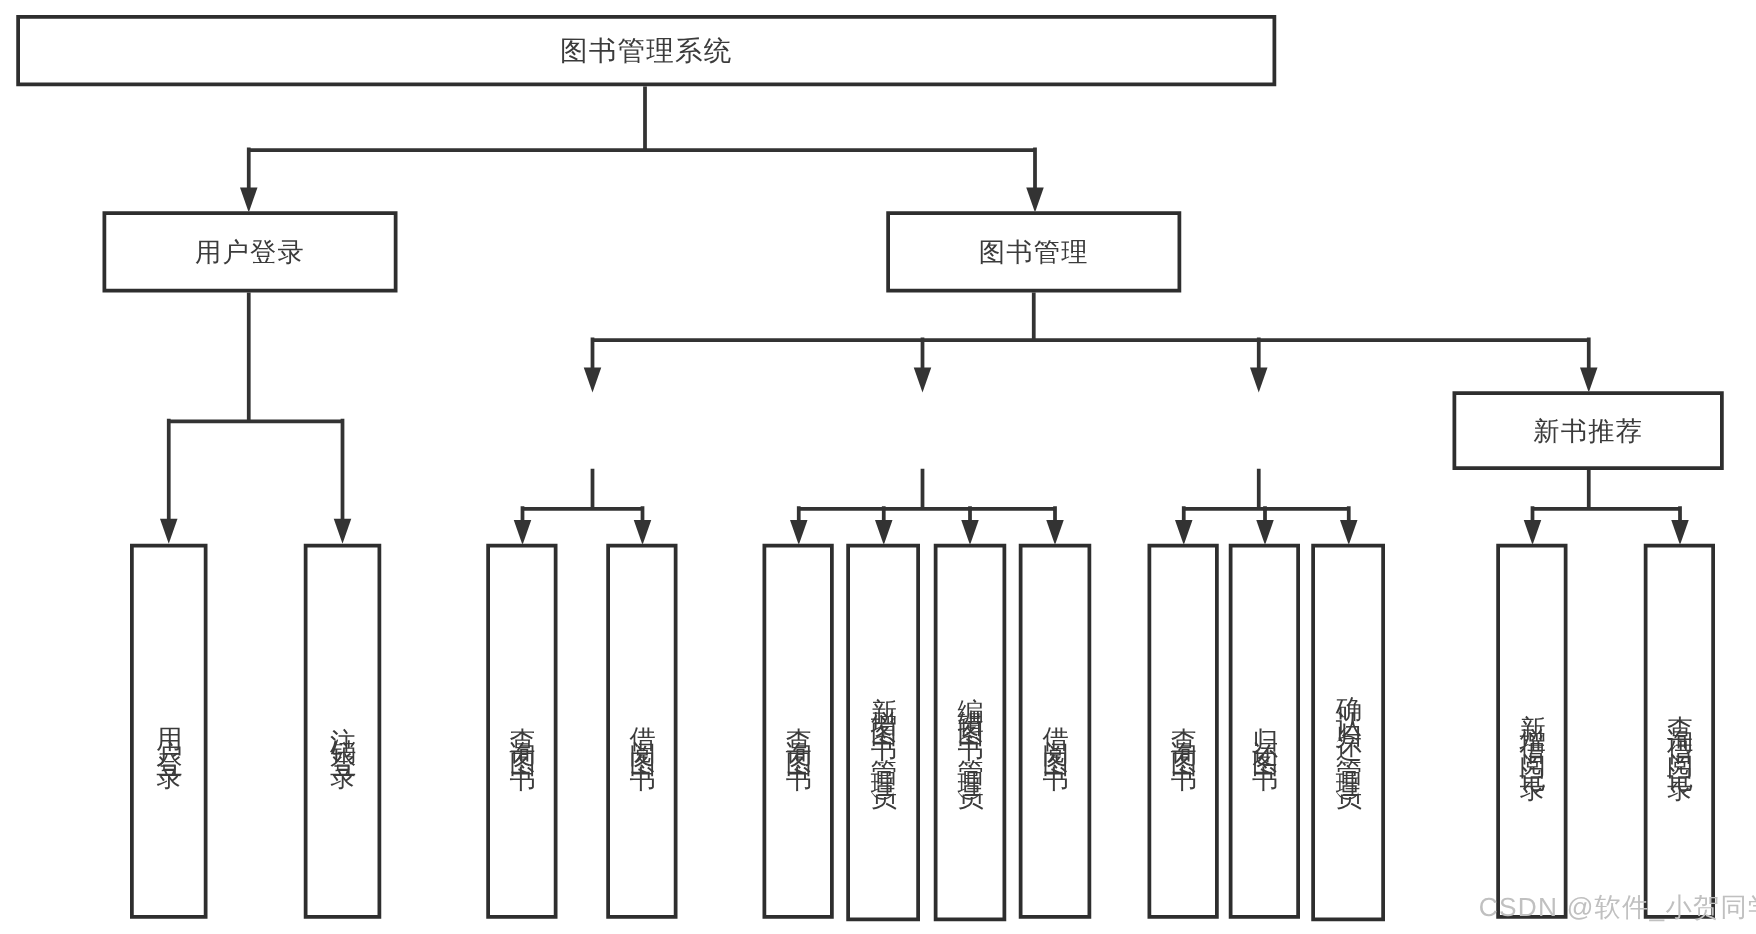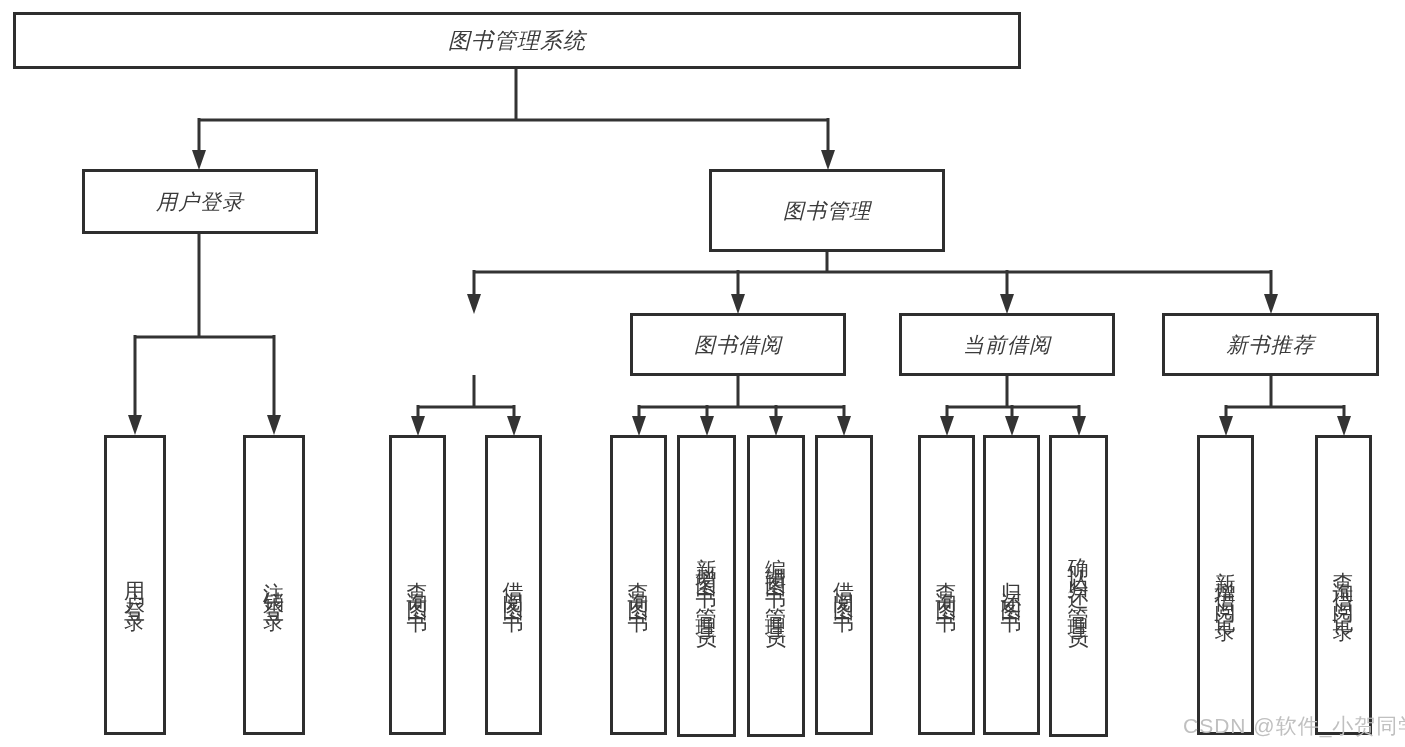--- a/index.html
+++ b/index.html
@@ -24,21 +24,20 @@
     display: flex;
     align-items: center;
     justify-content: center;
     color: #3b3b3b;
   }
   .hlabel {
     font-size: 21px;
     letter-spacing: 1px;
     white-space: nowrap;
     color: #3b3b3b;
-    font-style: italic;
   }
   .root-box .hlabel { font-size: 22px; }
   .vbox span {
     writing-mode: vertical-lr;
     text-orientation: mixed;
     font-size: 21px;
     letter-spacing: 10px;
     line-height: 1.1;
     white-space: nowrap;
     color: #3b3b3b;
@@ -105,30 +104,24 @@
     </g>
   </svg>
 
   <div class="box root-box" style="left:13px; top:12px; width:1008px; height:57px;">
     <span class="hlabel">图书管理系统</span>
   </div>
 
   <div class="box" style="left:82px; top:169px; width:236px; height:65px;">
     <span class="hlabel">用户登录</span>
   </div>
-  <div class="box" style="left:709px; top:169px; width:236px; height:83px;">
+  <div class="box" style="left:709px; top:169px; width:236px; height:65px;">
     <span class="hlabel">图书管理</span>
   </div>
 
-  <div class="box" style="left:630px; top:313px; width:216px; height:63px;">
-    <span class="hlabel">图书借阅</span>
-  </div>
-  <div class="box" style="left:899px; top:313px; width:216px; height:63px;">
-    <span class="hlabel">当前借阅</span>
-  </div>
   <div class="box" style="left:1162px; top:313px; width:217px; height:63px;">
     <span class="hlabel">新书推荐</span>
   </div>
 
   <div class="box vbox" style="left:104px; top:435px; width:62px; height:300px;">
     <span>用户登录</span>
   </div>
   <div class="box vbox" style="left:243px; top:435px; width:62px; height:300px;">
     <span>注销登录</span>
   </div>

